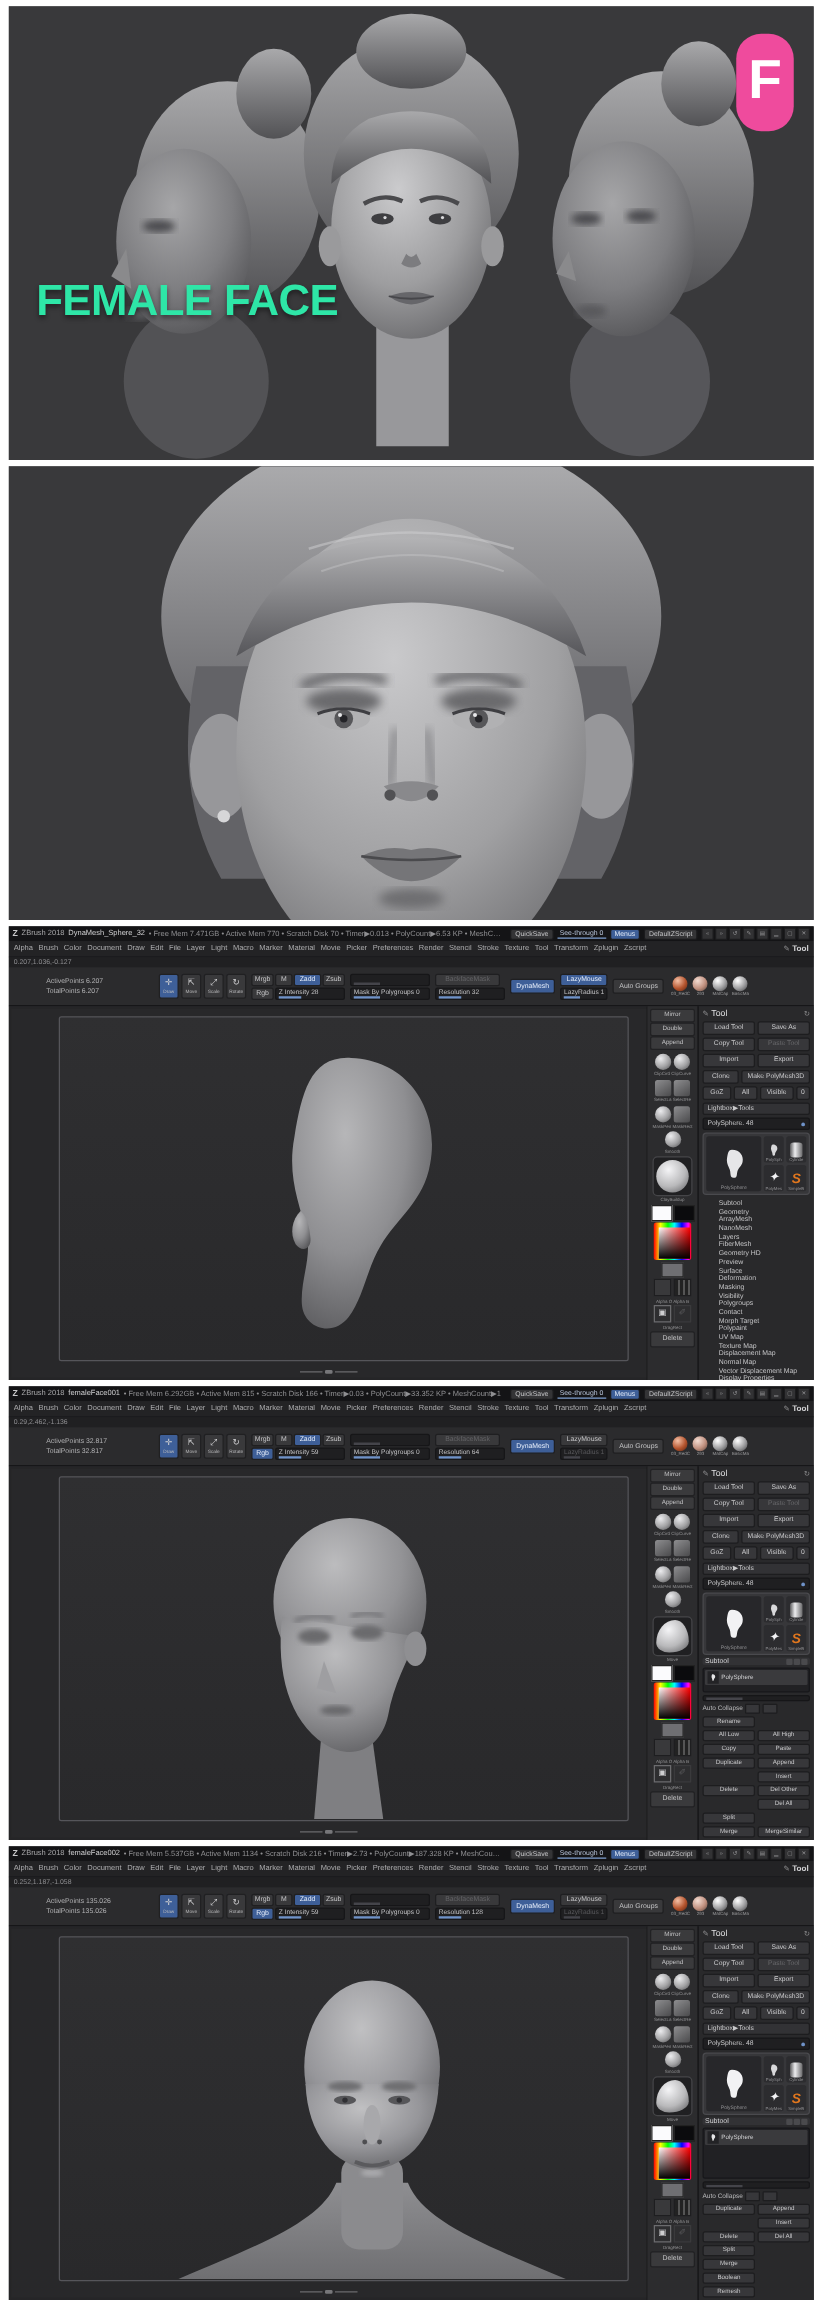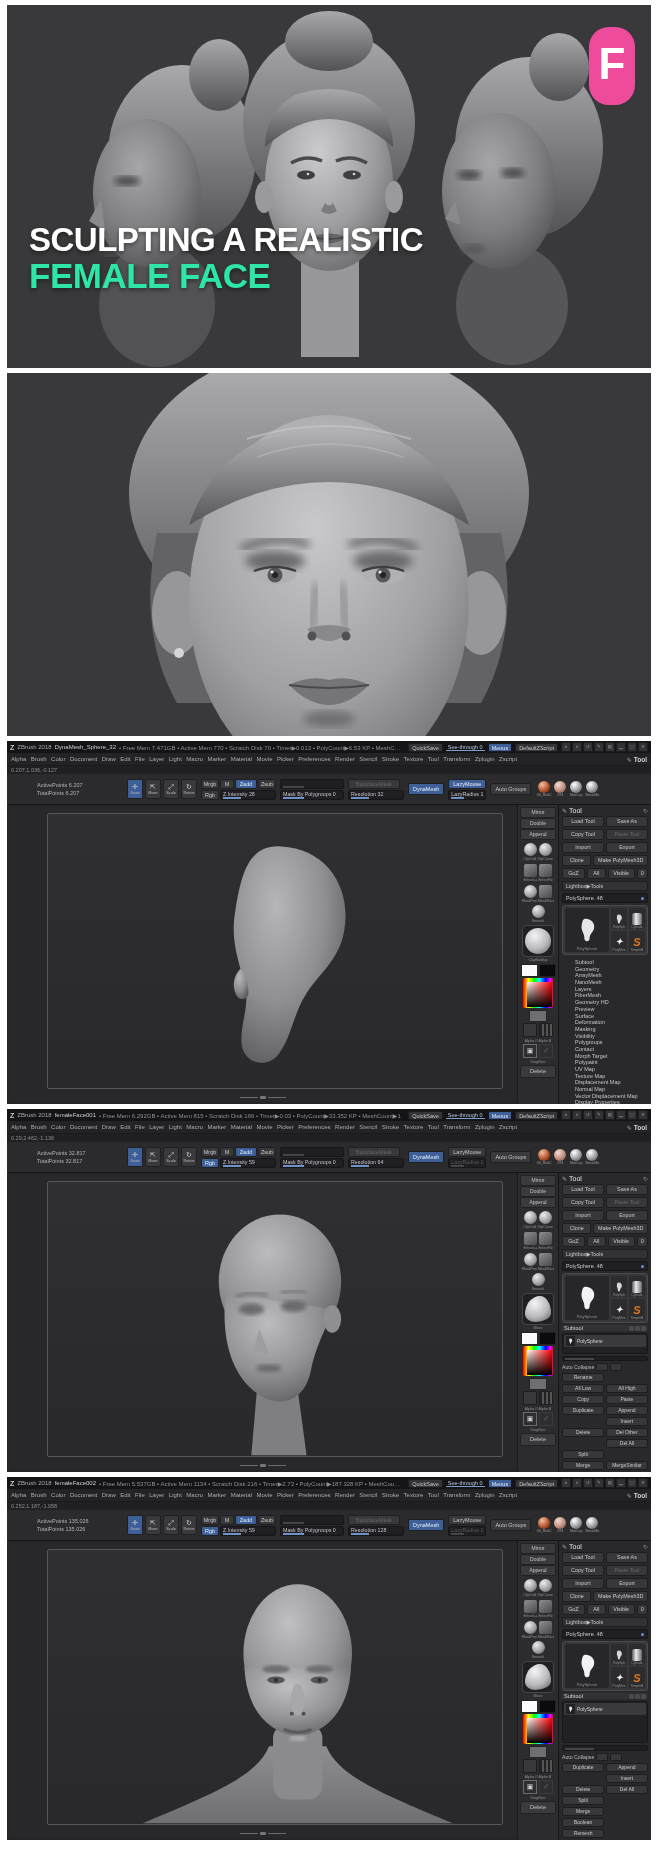--- a/index.html
+++ b/index.html
@@ -183,21 +183,20 @@
     <circle cx="301" cy="169" r="1.3" fill="#d8d8da"></circle>
     <circle cx="347" cy="169" r="1.3" fill="#d8d8da"></circle>
     <path d="M318,198 Q322,203 326,198 L330,206 Q322,212 314,206 Z" fill="#7c7c7f"></path>
     <path d="M304,232 Q322,225 340,232 Q322,245 304,232 Z" fill="#66666a"></path>
     <path d="M304,232 Q322,236 340,232" stroke="#46464a" stroke-width="1.4" fill="none"></path>
   </svg>
   <div class="logo">
       <span>F</span>
     </div>
   <div class="thumb-title">
-    <div class="t1">SCULPTING A REALISTIC</div>
     <div class="t2">FEMALE FACE</div>
   </div>
 </section>
 
 <section class="shot render">
   <svg width="644" height="363" viewBox="0 0 644 363">
     <defs>
       <radialGradient id="c_face" cx="45%" cy="30%" r="85%">
           <stop offset="0%" stop-color="#c9c9cb"></stop>
           <stop offset="55%" stop-color="#a0a0a2"></stop>

